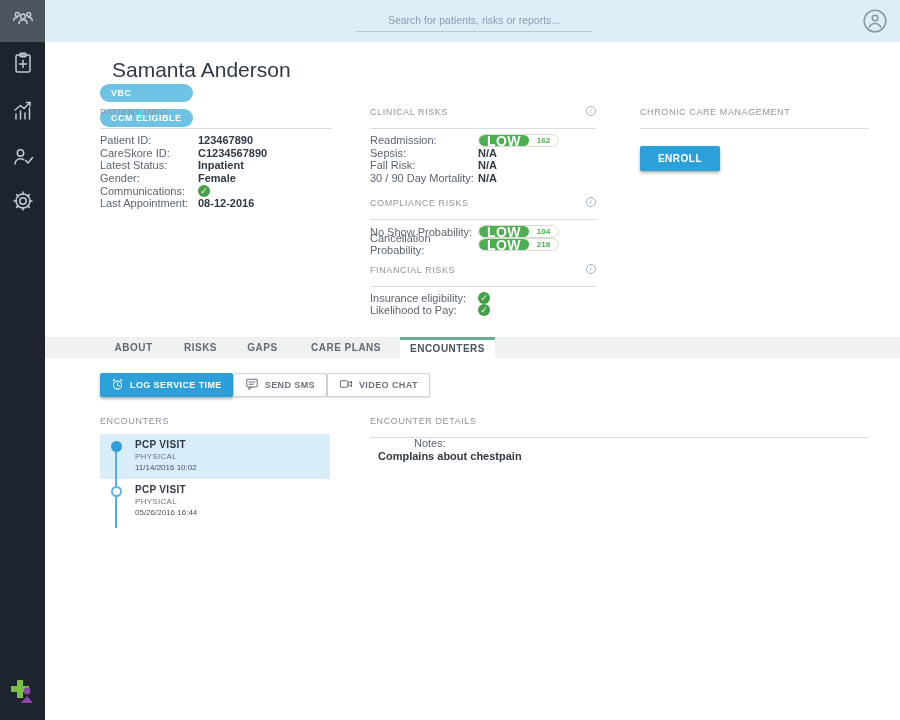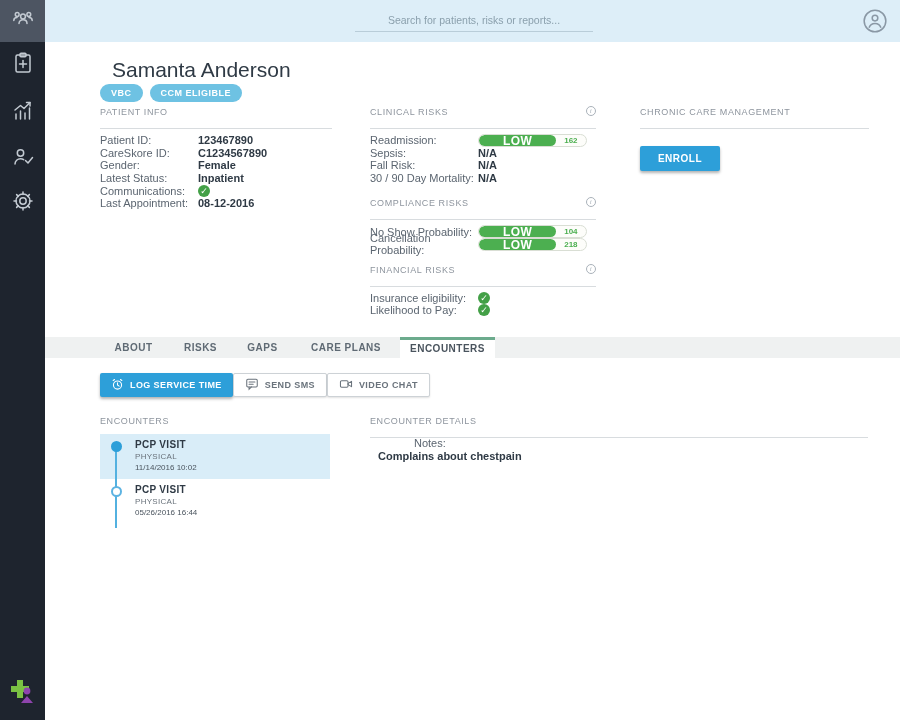--- a/index.html
+++ b/index.html
@@ -15,38 +15,38 @@
 
   
   .topbar { position:absolute; left:45px; top:0; width:855px; height:42px; background:#ddeef8; }
   .search-input { position:absolute; left:310px; top:8px; width:238px; height:24px; background:transparent; border:none; border-bottom:1px solid #b9cdd9; text-align:center; font-size:10.5px; color:#4a5a66; font-family:"Liberation Sans", sans-serif; outline:none; }
   .search-input::placeholder { color:#8ba0ad; }
   .avatar { position:absolute; right:12px; top:8px; width:26px; height:26px; cursor:pointer; }
   .avatar svg { stroke:#8a98a5; fill:none; stroke-width:1.4; }
 
   
   .patient-name { position:absolute; left:100px; top:58px; font-size:21px; font-weight:500; color:#2f3a45;margin-left:12px; }
-  .badge-row { position:absolute; left:100px; top:84px; display:flex; gap:7px; }
+  .badge-row { position:absolute; left:100px; top:84px; display:flex; gap:7px;flex-direction:column; }
   .p-badge { background:#6ec2e3; color:#ffffff; font-size:9px; font-weight:bold; letter-spacing:.5px; padding:4px 11px; border-radius:9px; }
 
   
   .col { position:absolute; top:107px; }
   .col-1 { left:100px; width:232px; }
   .col-2 { left:370px; width:226px; }
   .col-3 { left:640px; width:229px; }
   .sec-head { font-size:9px; letter-spacing:.6px; color:#8e959e; border-bottom:1px solid #d8dcdf; padding-bottom:11px; position:relative; }
   .info-icon { position:absolute; right:0; top:-1px; width:10px; height:10px; border:1px solid #aab2ba; border-radius:50%; color:#aab2ba; font-size:7px; line-height:9px; text-align:center; font-style:italic; font-family:"Liberation Serif", serif; cursor:pointer; }
   .kv-row { display:flex; align-items:center; height:12.6px; margin-top:0; font-size:11px; }
   .kv-rows { margin-top:5px; }
   .kv-label { color:#5b6570; width:98px; flex:none; }
   .col-2 .kv-label { width:108px; }
   .kv-value { color:#2f3a45; font-weight:bold; }
   .check-circle { display:inline-block; width:12px; height:12px; border-radius:50%; background:#43a047; color:#fff; font-size:9px; line-height:12px; text-align:center; }
   .pill { display:inline-flex; height:13px; border:1px solid #d9ded4; border-radius:8px; overflow:hidden; background:#fdfdfa; }
-  .pill-level { color:#fff; font-size:12px; font-weight:bold; padding:0 24px; line-height:12px; letter-spacing:.4px; border-radius:8px;text-align:center; }
+  .pill-level { color:#fff; font-size:14px; font-weight:bold; padding:0 8px; line-height:12px; letter-spacing:.4px; border-radius:8px;text-align:center; }
   .pill-level.low { background:#4caf50; }
   .pill-level.med { background:#ef8f2a; }
   .pill-score { font-size:8px; font-weight:bold; padding:0 8px; line-height:12px; }
   .pill-score.low { color:#4caf50; }
   .pill-score.med { color:#ef8f2a; }
   .sec-block { margin-bottom:0; }
   .gap-sec { margin-top:14px; }
 
   
   .ccm-text { margin-top:7px; font-size:10.5px; color:#3c4650; line-height:1.22; }
@@ -180,26 +180,26 @@
     <div class="kv-rows" id="patient-info-rows">
         <div class="kv-row">
           <span class="kv-label">Patient ID:</span>
           <span class="kv-value">123467890</span>
         </div>
         <div class="kv-row">
           <span class="kv-label">CareSkore ID:</span>
           <span class="kv-value">C1234567890</span>
         </div>
         <div class="kv-row">
+          <span class="kv-label">Latest Status:</span>
+          <span class="kv-value">Inpatient</span>
+        </div>
+        <div class="kv-row">
           <span class="kv-label">Gender:</span>
           <span class="kv-value">Female</span>
-        </div>
-        <div class="kv-row">
-          <span class="kv-label">Latest Status:</span>
-          <span class="kv-value">Inpatient</span>
         </div>
         <div class="kv-row">
           <span class="kv-label">Communications:</span>
           <span class="check-circle">✓</span>
         </div>
         <div class="kv-row">
           <span class="kv-label">Last Appointment:</span>
           <span class="kv-value">08-12-2016</span>
         </div>
       </div>

